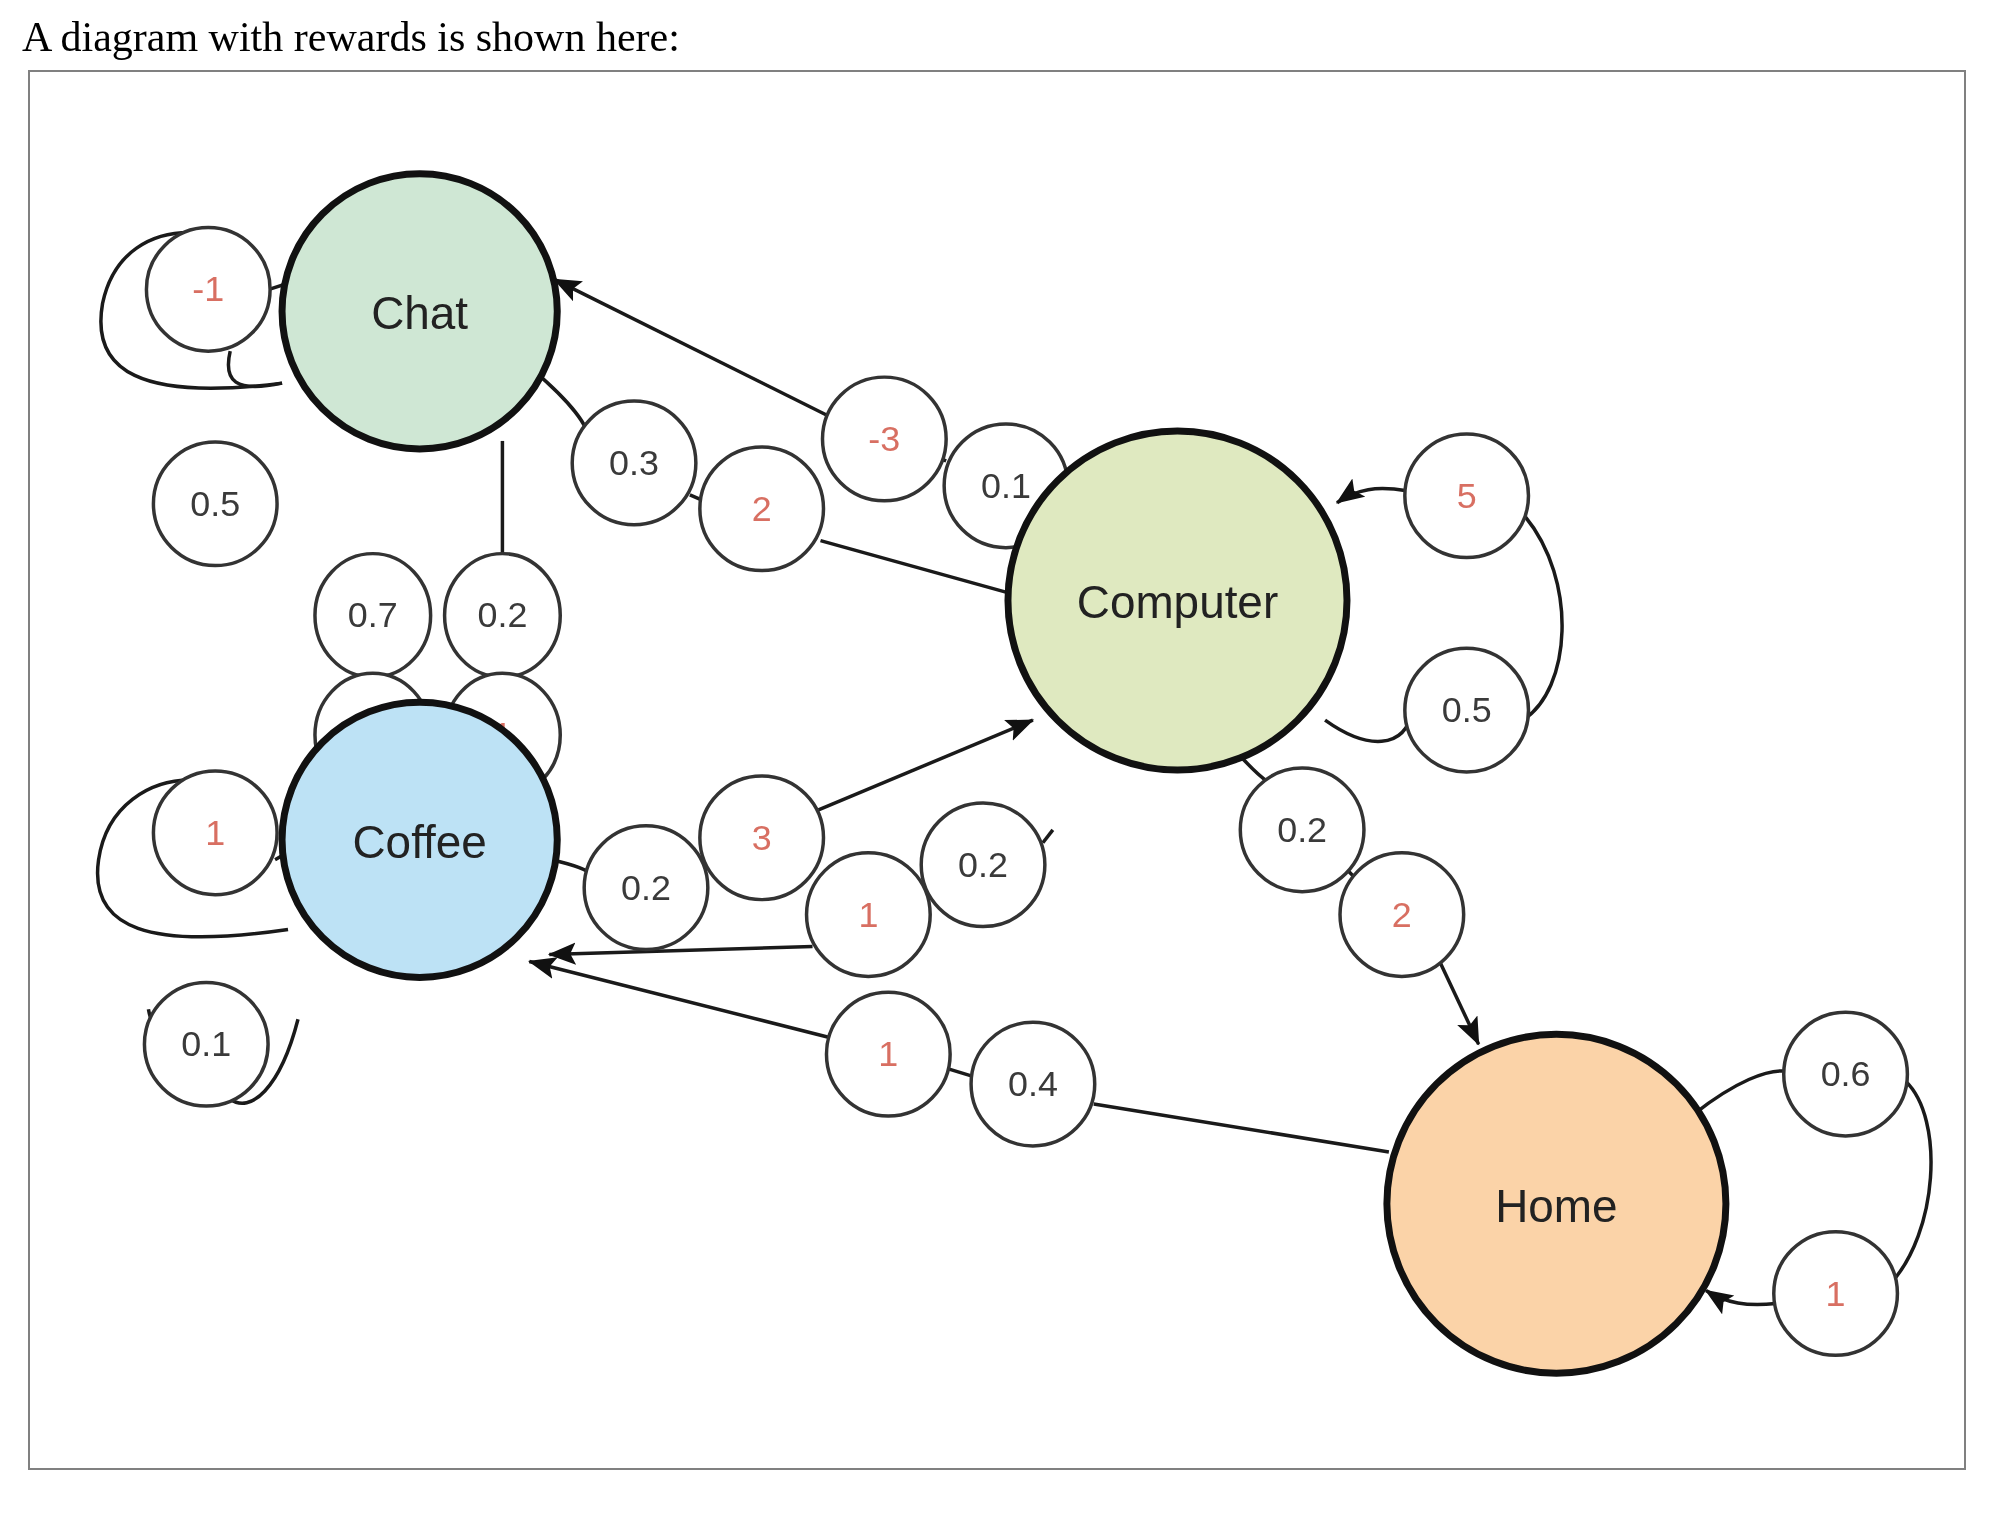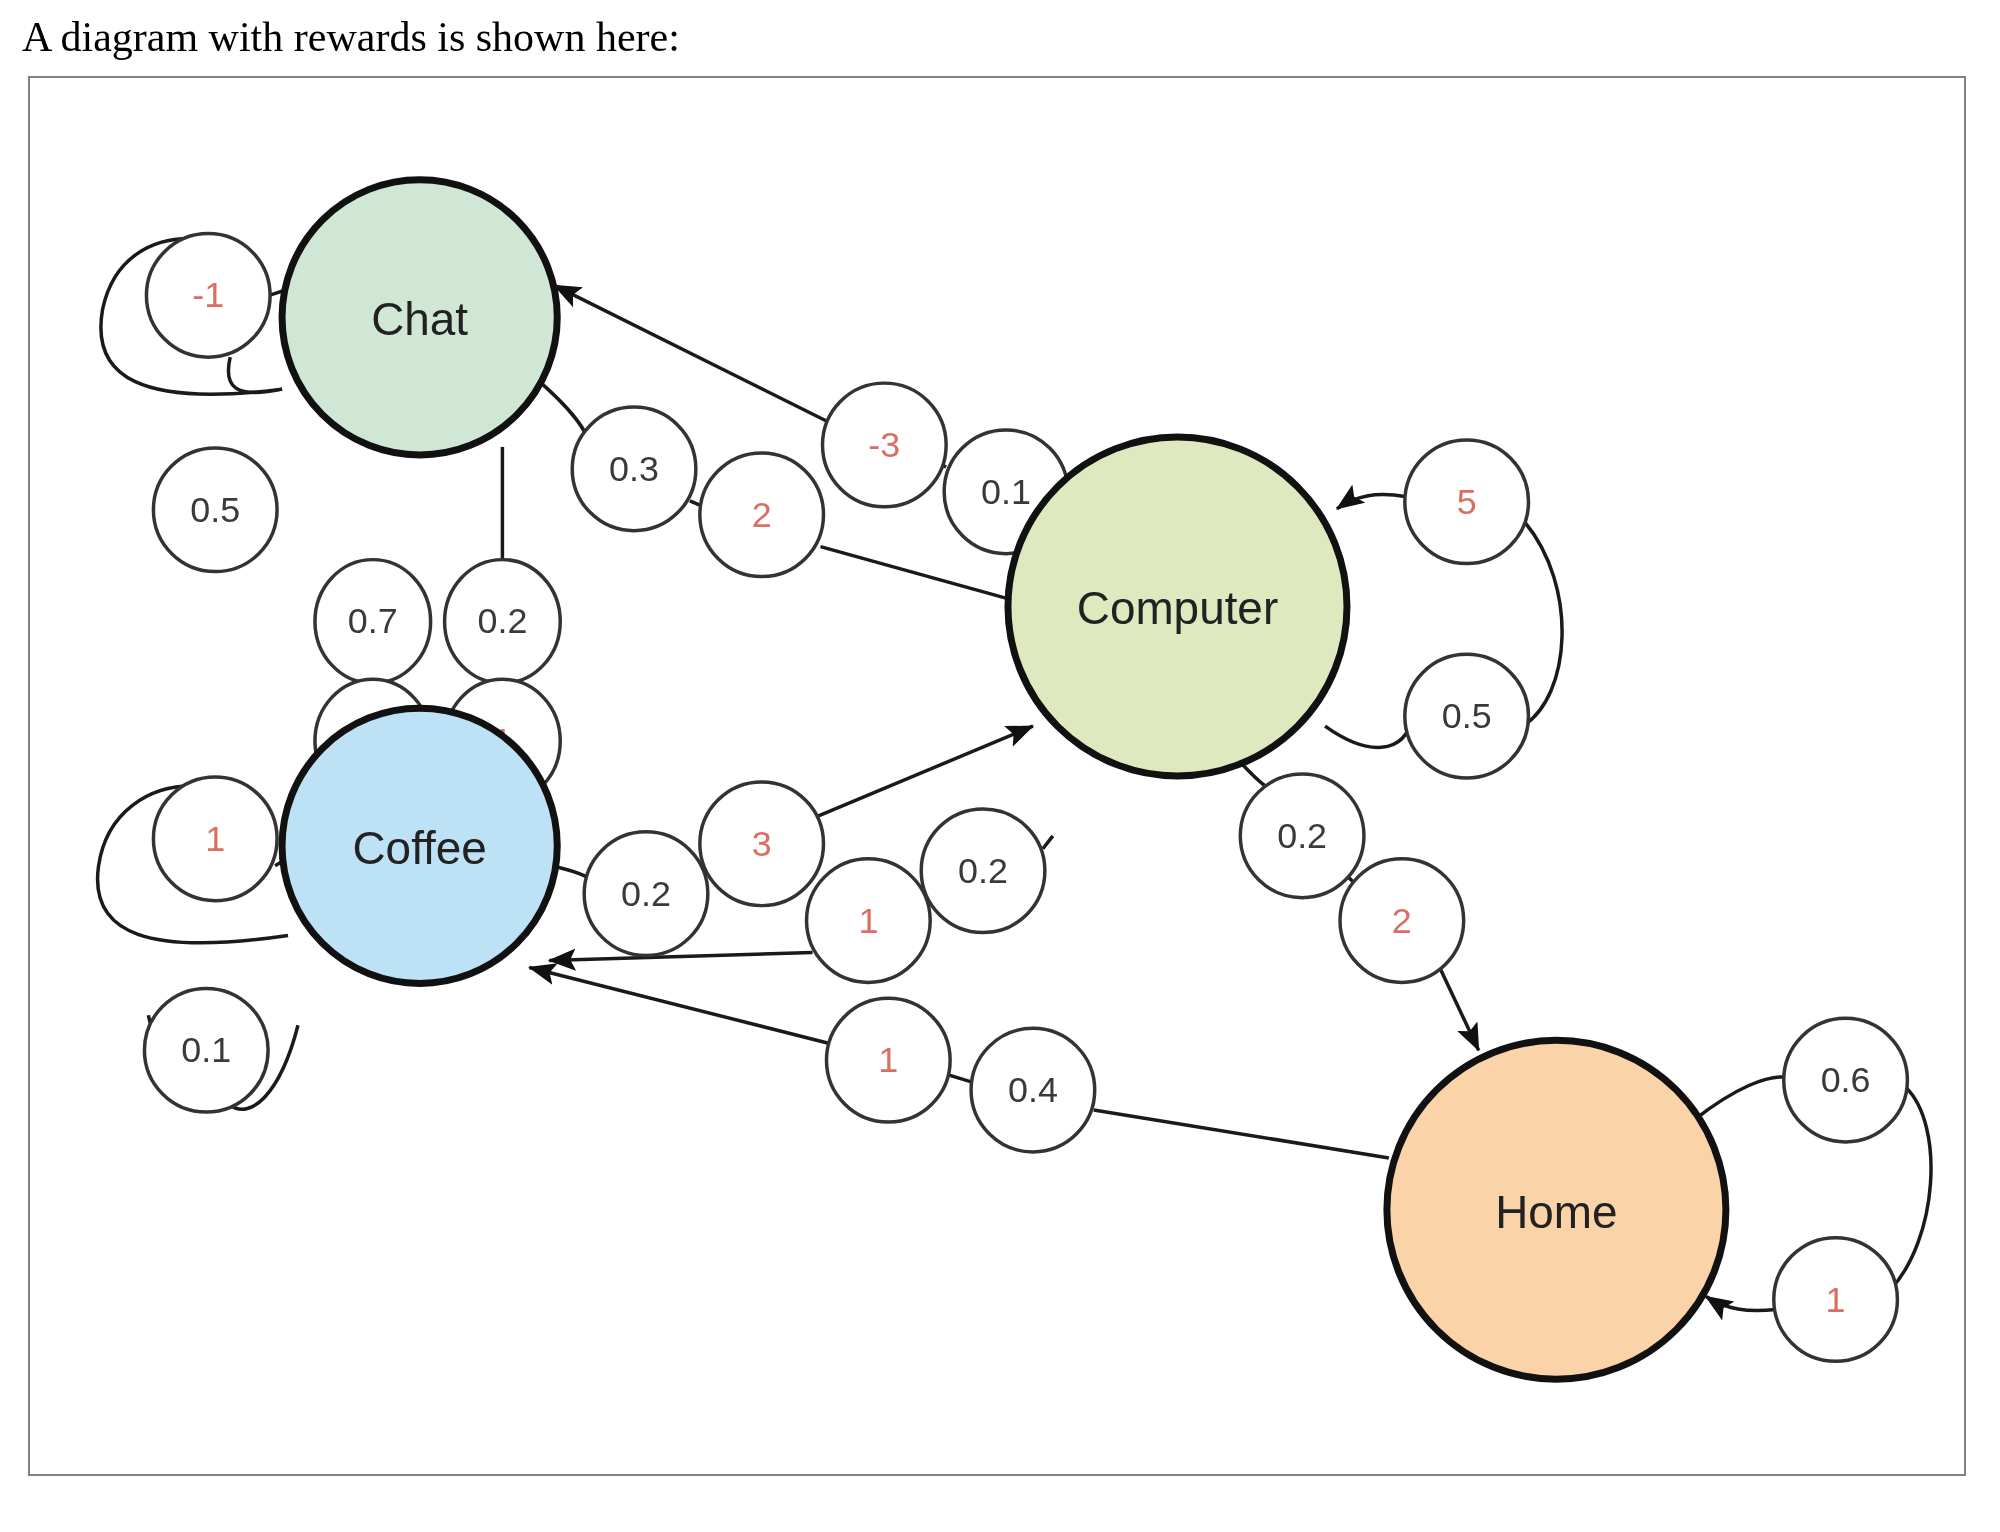--- a/index.html
+++ b/index.html
@@ -10,21 +10,21 @@
   body {
     width: 2000px;
     height: 1532px;
     font-family: "Liberation Sans", sans-serif;
     overflow: hidden;
   }
   #caption {
     font-family: "Liberation Serif", serif;
     font-size: 42px;
     color: #000000;
-    padding: 14px 0 16px 22px;
+    padding: 14px 0 10px 22px;
     line-height: 1.1;
     white-space: nowrap;
   }
   #diagram-frame {
     position: relative;
     margin: 0 28px 0 28px;
     width: 1938px;
     height: 1400px;
     border: 2px solid #808080;
     box-sizing: border-box;

